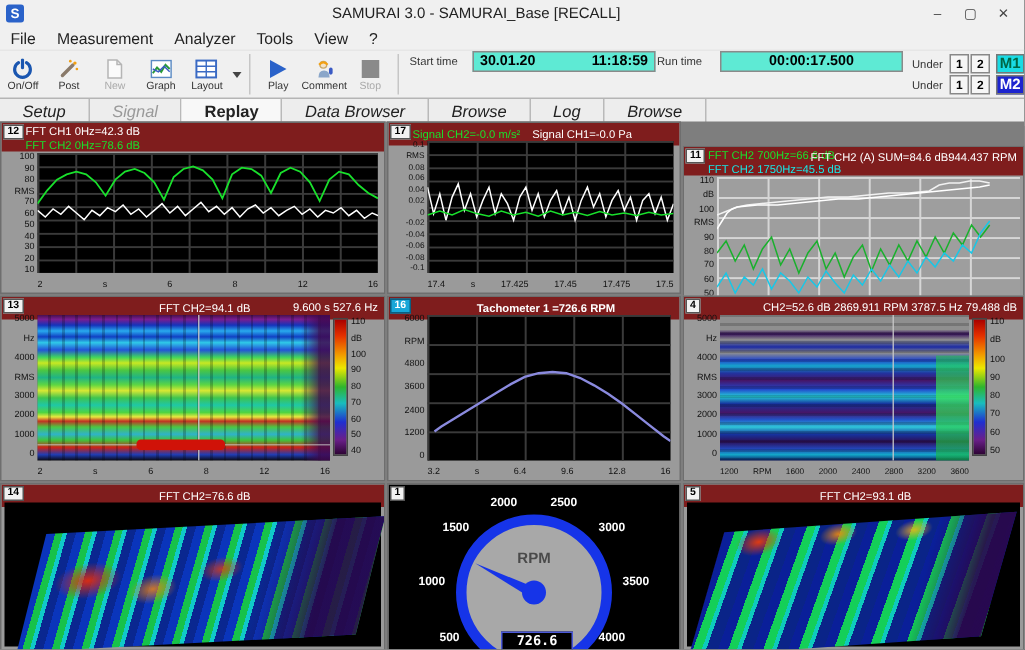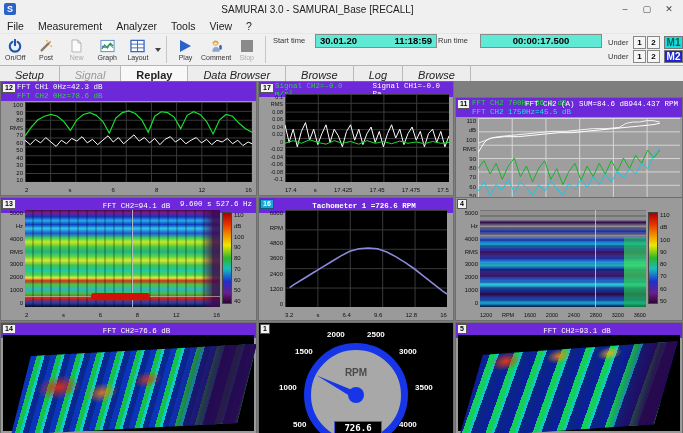--- a/index.html
+++ b/index.html
@@ -42,21 +42,21 @@
   .tabbar{height:17px;display:flex;background:#ededed;border-bottom:1px solid #9a9a9a;font-size:11px;}
   .tab{padding:1px 15px 0 15px;border-right:1px solid #b9b9b9;font-style:italic;color:#222;display:flex;align-items:center;}
   .tab.active{font-style:normal;font-weight:bold;background:#f8f8f8;}
   .tab.dimmed{color:#999;}
 
   
   .grid{position:absolute;left:0;top:81px;right:0;bottom:0;background:#7e7e7e;}
   .panel{position:absolute;background:#9a9a9a;border:1px solid #6e6e6e;box-sizing:border-box;overflow:hidden;}
   .badge{position:absolute;top:1px;left:1px;background:#f2f2f2;border:1px solid #555;color:#000;font-size:7px;font-weight:bold;padding:0 2px;line-height:8px;z-index:6;}
   .badge.sel{background:#18a7d8;color:#fff;border-color:#0a5f80;}
-  .phead{position:absolute;left:0;right:0;top:0;background:#6d28d9;color:#fff;font-size:7.5px;display:flex;align-items:center;padding-left:16px;box-sizing:border-box;font-family:Liberation Mono, monospace;}
+  .phead{position:absolute;left:0;right:0;top:0;background:#7f1d1d;color:#fff;font-size:7.5px;display:flex;align-items:center;padding-left:16px;box-sizing:border-box;}
   .phead.h1{height:15px;}
   .phead.h2{height:19px;flex-direction:column;align-items:flex-start;justify-content:center;line-height:9px;}
   .tgreen{color:#19e02c;}
   .tcyan{color:#17e7e7;}
   .twhite{color:#fff;}
   .tright{position:absolute;right:4px;top:2px;color:#fff;}
   .plot{position:absolute;background:#000;}
   .plot svg{position:absolute;left:0;top:0;width:100%;height:100%;}
   .gridlines{background-image:linear-gradient(to bottom,#3a3a3a 1px,transparent 1px),linear-gradient(to right,#3a3a3a 1px,transparent 1px);}
   .yticks{position:absolute;display:flex;flex-direction:column;justify-content:space-between;align-items:flex-end;font-size:6px;color:#111;line-height:6px;}
@@ -429,20 +429,23 @@
           <span>s</span>
           <span>6.4</span>
           <span>9.6</span>
           <span>12.8</span>
           <span>16</span>
         </div>
     </div>
 
     <div class="panel" style="left:455px;top:116px;width:228px;height:124px;">
       <div class="badge">4</div>
+      <div class="phead h1">
+        <span class="tright">CH2=52.6 dB  2869.911 RPM  3787.5 Hz  79.488 dB</span>
+      </div>
       <div class="yticks" style="left:0;width:22px;top:12px;height:96px;">
           <span>5000</span>
           <span>Hz</span>
           <span>4000</span>
           <span>RMS</span>
           <span>3000</span>
           <span>2000</span>
           <span>1000</span>
           <span>0</span>
         </div>

